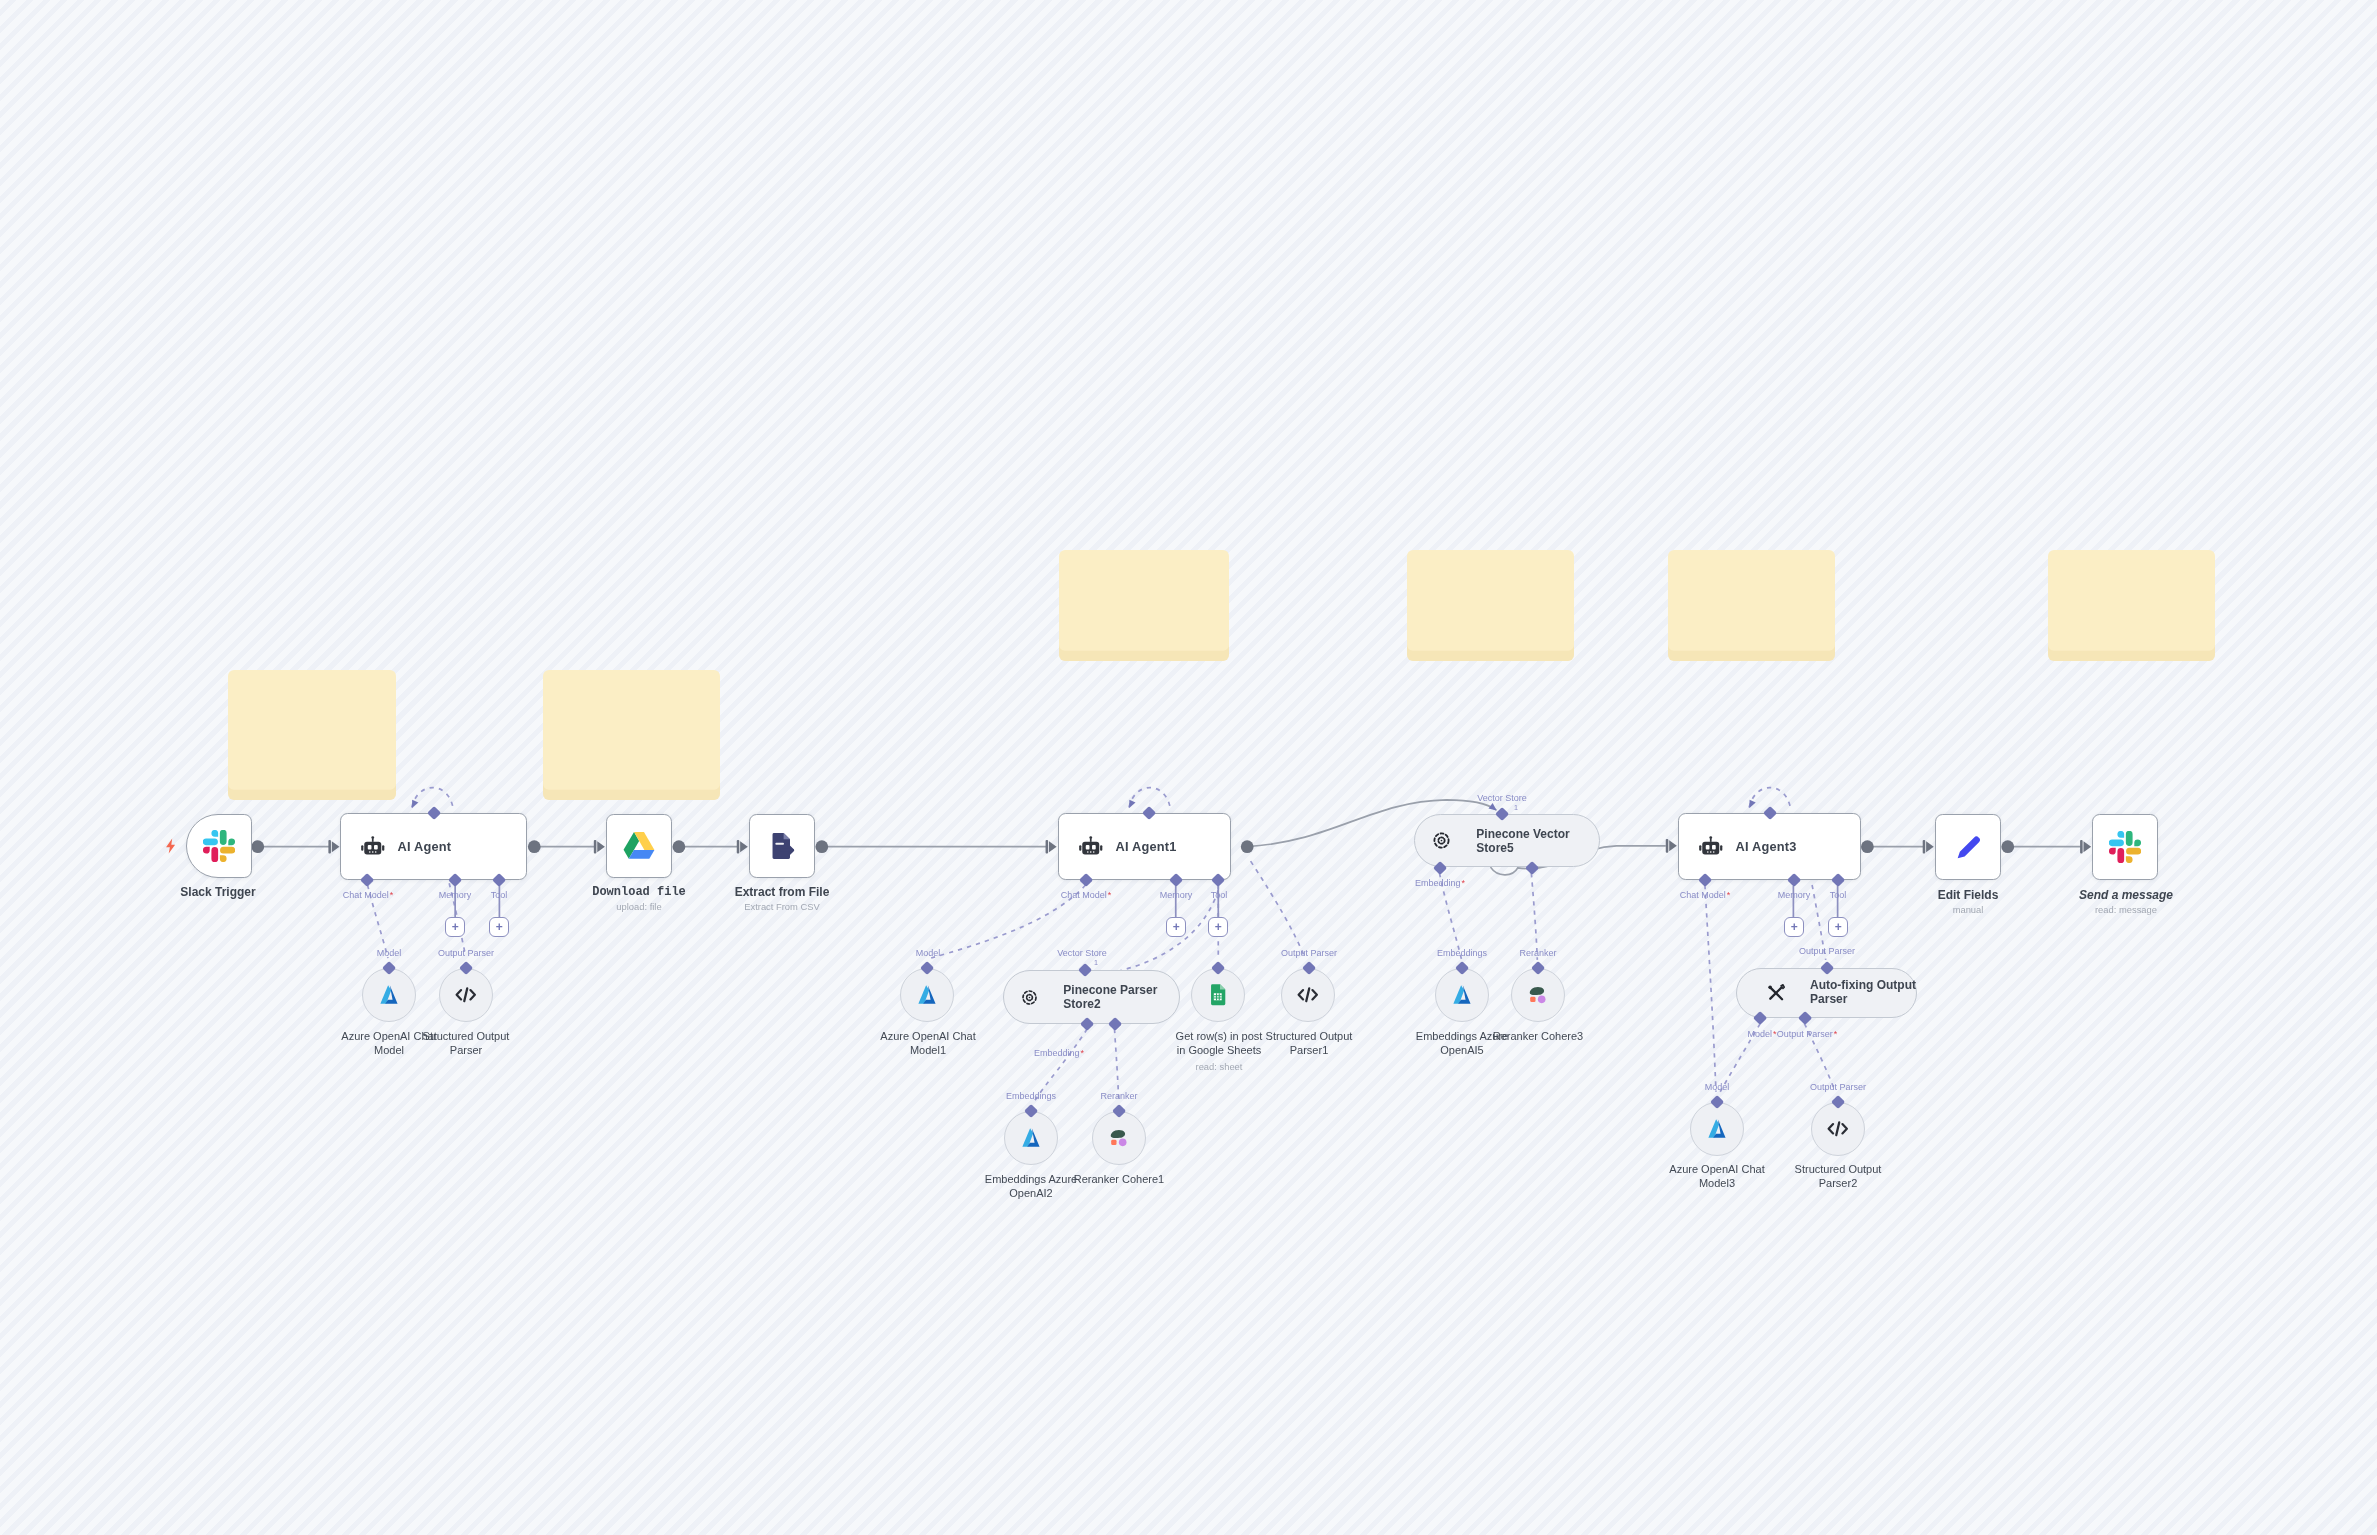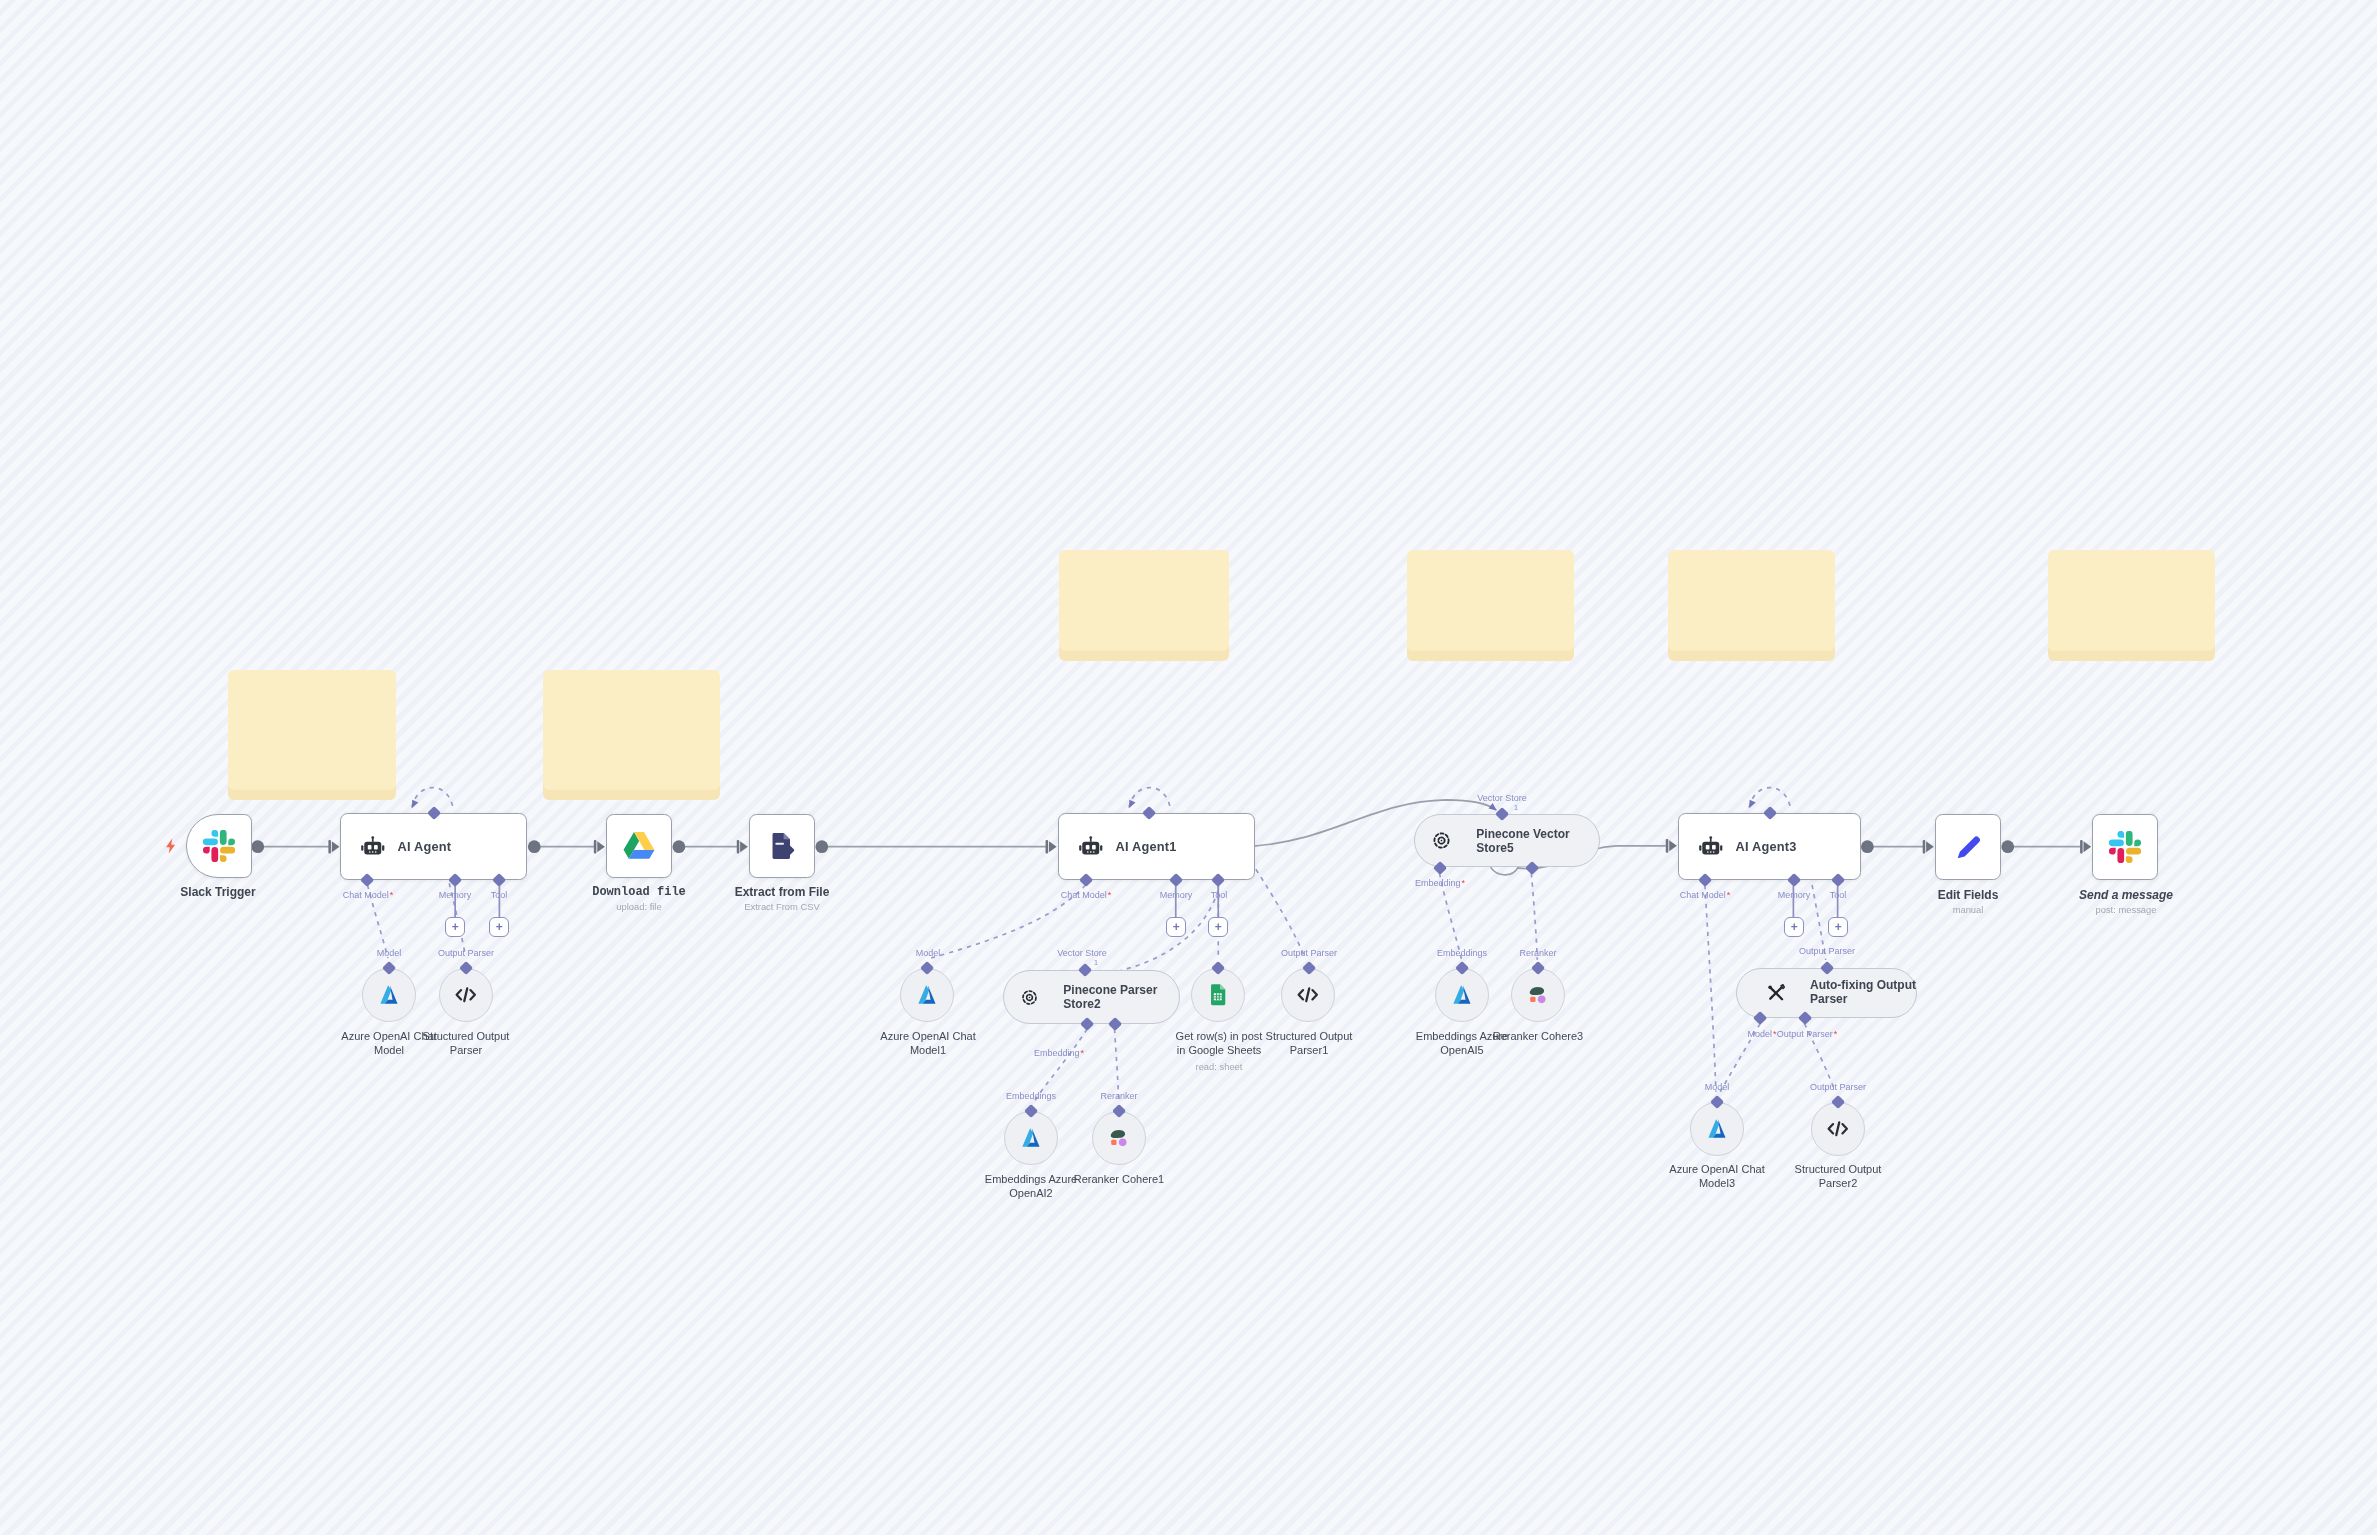--- a/index.html
+++ b/index.html
@@ -161,21 +161,21 @@
         <svg width="32" height="32" viewBox="0 0 24 24" xmlns="http://www.w3.org/2000/svg">
           <path d="M6 2.3h7.2L18 7v13.6a1.1 1.1 0 0 1-1.1 1.1H6A1.1 1.1 0 0 1 4.9 20.6V3.4A1.1 1.1 0 0 1 6 2.3z" fill="#3d4271"></path>
           <path d="M13.2 2.3 18 7h-4.8z" fill="#7b80ab"></path>
           <rect x="7" y="9.6" width="6.5" height="1.5" rx="0.7" fill="#fff" opacity="0.92"></rect>
           <path d="M11.5 15.2h8.6m0 0-2.7-2.7m2.7 2.7-2.7 2.7" stroke="#3d4271" stroke-width="2.1" fill="none" stroke-linecap="round" stroke-linejoin="round"></path>
         </svg>
       </div>
     </div>
     <div class="node-label" style="left: 782px; top: 885px;">Extract from File</div>
     <div class="node-sub" style="left: 782px; top: 901px;">Extract From CSV</div>
-    <div class="node agent" style="left: 1058px; top: 813px; width: 197px; height: 67px; text-align: center;">
+    <div class="node agent" style="left: 1058px; top: 813px; width: 173px; height: 67px; text-align: center;">
       <div class="icon">
         <svg width="25.5" height="25.5" viewBox="0 0 24 24" xmlns="http://www.w3.org/2000/svg">
           <rect x="11.2" y="4" width="1.6" height="3.4" fill="#32353c"></rect>
           <circle cx="12" cy="3.4" r="1.3" fill="#32353c"></circle>
           <rect x="4" y="7.4" width="16" height="12" rx="2.6" fill="#32353c"></rect>
           <rect x="1.1" y="10.6" width="2.1" height="5.2" rx="1" fill="#32353c"></rect>
           <rect x="20.8" y="10.6" width="2.1" height="5.2" rx="1" fill="#32353c"></rect>
           <rect x="7.3" y="10.4" width="3.5" height="4.2" rx="0.9" fill="#fff"></rect>
           <rect x="13.2" y="10.4" width="3.5" height="4.2" rx="0.9" fill="#fff"></rect>
           <circle cx="9.2" cy="17" r="0.75" fill="#fff"></circle>
@@ -227,21 +227,21 @@
       <div class="icon">
         <svg width="32" height="32" viewBox="0 0 24 24" xmlns="http://www.w3.org/2000/svg">
           <path fill="#E01E5A" d="M5.04 15.17a2.53 2.53 0 1 1-2.52-2.52h2.52zM6.31 15.17a2.53 2.53 0 0 1 5.05 0v6.31a2.53 2.53 0 1 1-5.05 0z"></path>
           <path fill="#36C5F0" d="M8.83 5.04a2.53 2.53 0 1 1 2.53-2.52v2.52zM8.83 6.31a2.53 2.53 0 0 1 0 5.05H2.52a2.53 2.53 0 1 1 0-5.05z"></path>
           <path fill="#2EB67D" d="M18.96 8.83a2.53 2.53 0 1 1 2.52 2.53h-2.52zM17.69 8.83a2.53 2.53 0 0 1-5.05 0V2.52a2.53 2.53 0 1 1 5.05 0z"></path>
           <path fill="#ECB22E" d="M15.17 18.96a2.53 2.53 0 1 1-2.53 2.52v-2.52zM15.17 17.69a2.53 2.53 0 0 1 0-5.05h6.31a2.53 2.53 0 1 1 0 5.05z"></path>
         </svg>
       </div>
     </div>
     <div class="node-label" style="left: 2126px; top: 888px; font-style: italic;">Send a message</div>
-    <div class="node-sub" style="left: 2126px; top: 904px;">post: message</div>
+    <div class="node-sub" style="left: 2126px; top: 904px;">read: message</div>
     <div class="node pill" style="left: 1003px; top: 970px; width: 177px; height: 54px;">
       <div class="icon">
         <svg width="21" height="21" viewBox="0 0 24 24" xmlns="http://www.w3.org/2000/svg">
           <g fill="none" stroke="#23262d" stroke-width="1.9" stroke-linecap="round">
             <circle cx="12" cy="12" r="7.4" stroke-dasharray="3.1 2.5"></circle>
             <circle cx="12" cy="12" r="3.3" stroke-dasharray="2 1.7"></circle>
           </g>
           <circle cx="12" cy="12" r="0.9" fill="#23262d"></circle>
         </svg>
       </div>

